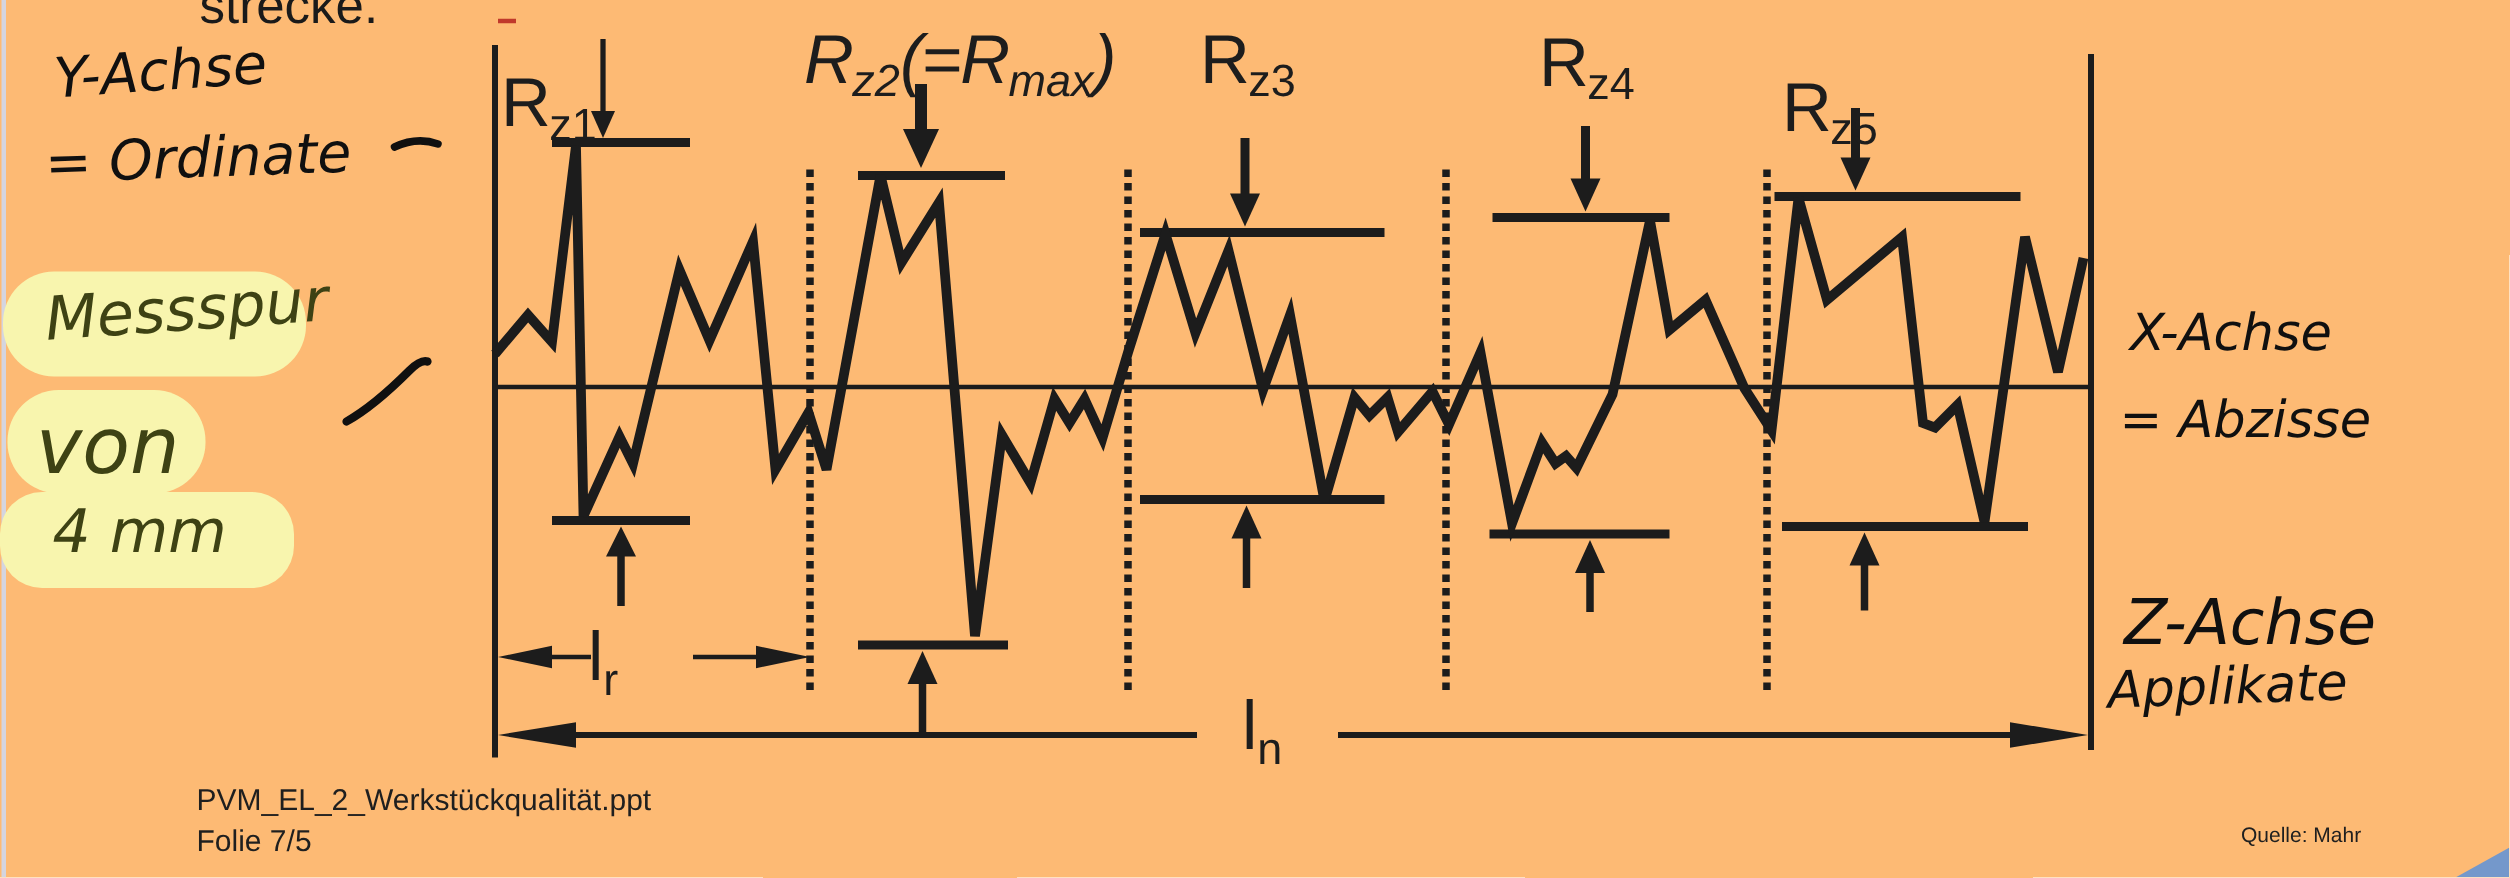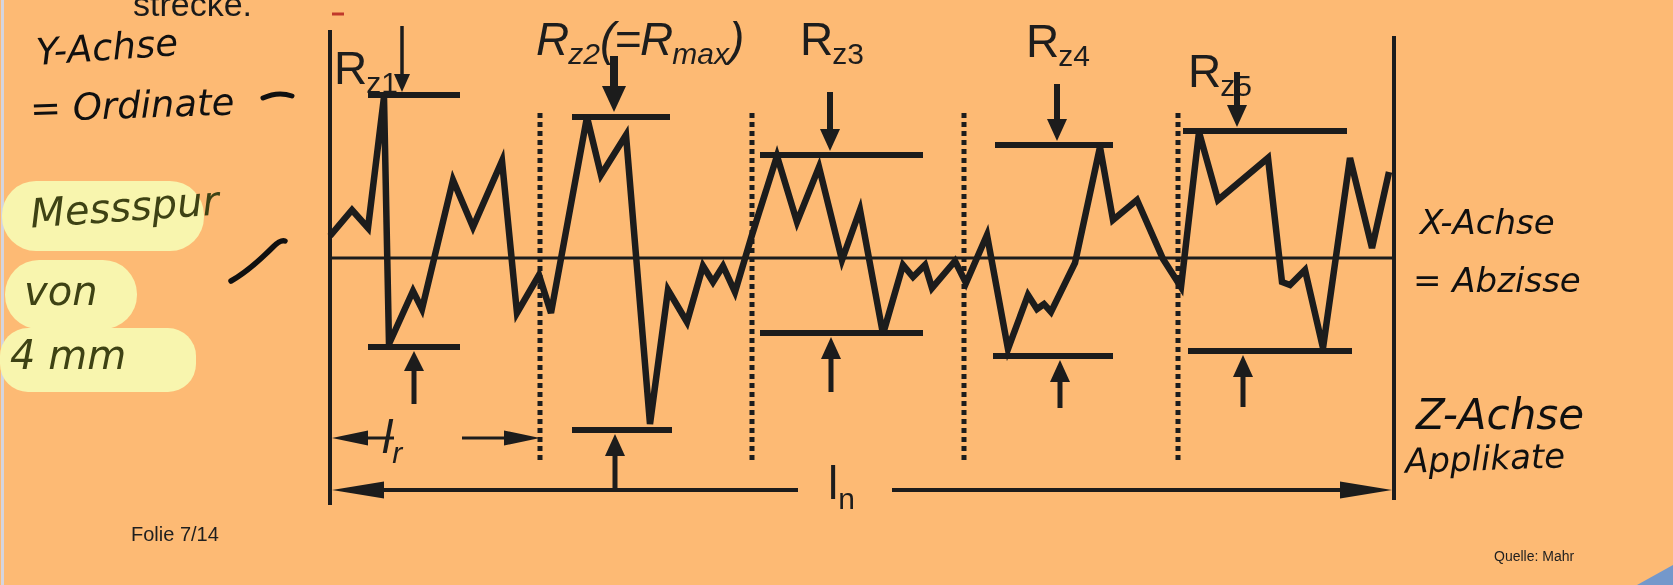--- a/index.html
+++ b/index.html
@@ -102,38 +102,39 @@
   <div class="plabel" style="left:800px;top:12px;">
     <span>R</span><span class="sub">z3</span><span></span><span class="sub"></span><span></span>
   </div>
   <div class="plabel" style="left:1026px;top:14px;">
     <span>R</span><span class="sub">z4</span><span></span><span class="sub"></span><span></span>
   </div>
   <div class="plabel" style="left:1188px;top:12px;margin-top:32px;">
     <span>R</span><span class="sub">z5</span><span></span><span class="sub"></span><span></span>
   </div>
 
-  <div class="dlabel" style="left:382px;top:410px;font-style:italic;">
+  <div class="dlabel" style="left:392px;top:410px;">
     <span>l</span><span class="sub">r</span>
   </div>
   <div class="dlabel" style="left:828px;top:456px;text-align:center;">
     <span>l</span><span class="sub">n</span>
   </div>
 
   <div class="hw" style="left:36px;top:26px;font-size:37px;transform:rotate(-4deg);">Y-Achse</div>
   <div class="hw" style="left:30px;top:84px;font-size:37px;transform:rotate(-2deg);">= Ordinate</div>
   <div class="hw ink" style="left: 30px; top: 184px; font-size: 40px; transform: rotate(-4deg); color: rgb(62, 66, 20);">Messspur</div>
-  <div class="hw ink" style="left: 24px; top: 268px; font-size: 40px; color: rgb(62, 66, 20);">von</div>
-  <div class="hw ink" style="left: 10px; top: 332px; font-size: 40px; color: rgb(62, 66, 20);">4 mm</div>
+  <div class="hw ink" style="left: 24px; top: 268px; font-size: 52px; color: rgb(62, 66, 20);">von</div>
+  <div class="hw ink" style="left: 35px; top: 332px; font-size: 40px; color: rgb(62, 66, 20);">4 mm</div>
 
   <div class="hw" style="left:1420px;top:202px;font-size:34px;">X-Achse</div>
   <div class="hw" style="left:1413px;top:260px;font-size:34px;">= Abzisse</div>
   <div class="hw" style="left:1416px;top:390px;font-size:42px;">Z-Achse</div>
   <div class="hw" style="left:1405px;top:438px;font-size:34px;transform:rotate(-2deg);">Applikate</div>
 
   <div class="footer">
-    <div>Folie 7/14</div>
+    <div>PVM_EL_2_Werkstückqualität.ppt</div>
+    <div>Folie 7/5</div>
   </div>
   <div class="source">Quelle: Mahr</div>
 
   <div class="corner-tri" style="background: rgb(116, 152, 203);"></div>
 
 </div>
 
 </body></html>

